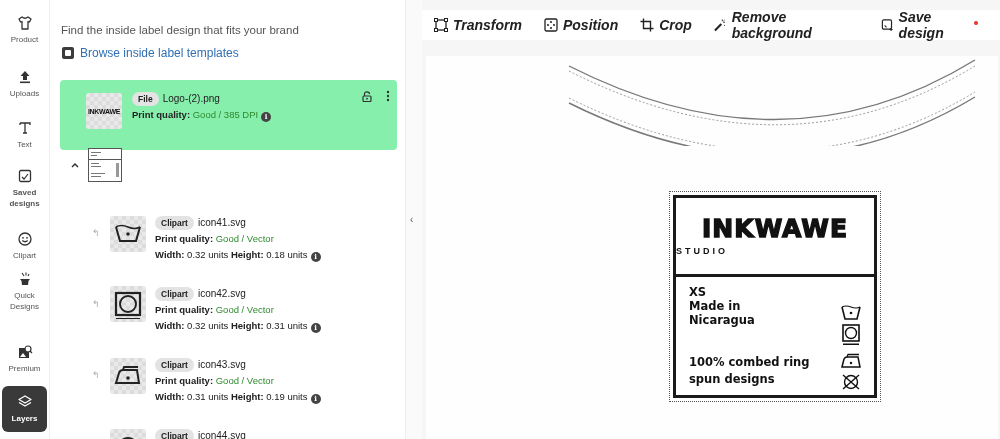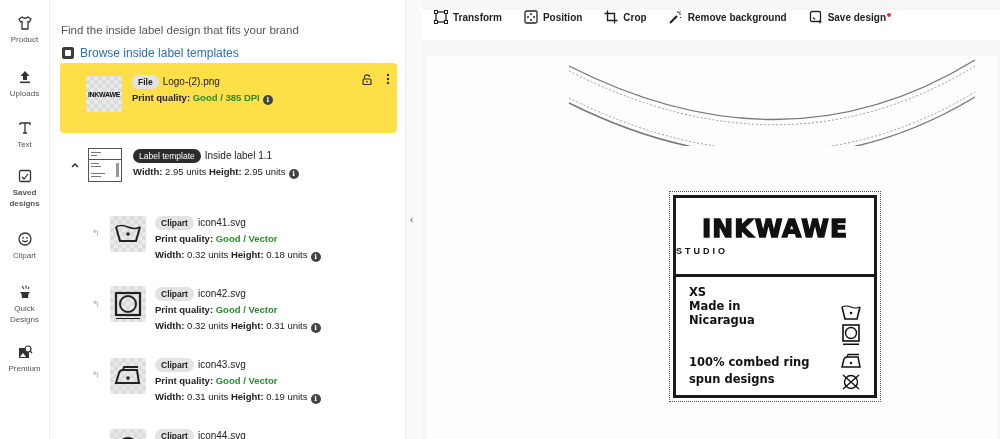--- a/index.html
+++ b/index.html
@@ -12,52 +12,52 @@
   .rail-item svg { width: 16px; height: 16px; margin-bottom: 3px; }
   .rail-item.active { background: #3a3a3a; color: #fff; border-radius: 6px; padding: 8px 0 6px; }
 
   
   .panel { position: absolute; left: 50px; top: 0; width: 355px; height: 439px; background: #fff; overflow: hidden; }
   .panel-heading { position: absolute; left: 11px; top: 24px; font-size: 11.5px; color: #555; }
   .browse { position: absolute; left: 12px; top: 46px; display: flex; align-items: center; font-size: 12px; color: #2f6fb3; cursor: pointer; }
   .browse .bicon { width: 12px; height: 12px; background: #3c3c3c; border-radius: 2px; margin-right: 6px; position: relative; }
   .browse .bicon::after { content: ""; position: absolute; left: 3px; top: 3px; width: 6px; height: 6px; background: #fff; border-radius: 1px; }
 
-  .file-card { position: absolute; left: 10px; top: 63px; width: 337px; height: 70px; background: #fde047; border-radius: 4px; }
+  .file-card { position: absolute; left: 10px; top: 80px; width: 337px; height: 70px; background: #86efac; border-radius: 4px; }
   .thumb { position: absolute; width: 36px; height: 36px; border-radius: 3px;
     background-color: #e9e9e9;
     background-image: linear-gradient(45deg, #dcdcdc 25%, transparent 25%, transparent 75%, #dcdcdc 75%), linear-gradient(45deg, #dcdcdc 25%, transparent 25%, transparent 75%, #dcdcdc 75%);
     background-size: 8px 8px; background-position: 0 0, 4px 4px; display: flex; align-items: center; justify-content: center; }
   .logo-thumb { font-size: 7px; font-weight: bold; letter-spacing: -0.3px; color: #111; }
 
   .layer-info { position: absolute; font-size: 9.5px; line-height: 16px; }
   .tag { display: inline-block; background: #e3e3e3; color: #222; font-weight: bold; font-size: 8.5px; padding: 1px 6px; border-radius: 8px; margin-right: 4px; line-height: 12px; }
   .tag.dark { background: #2c2c2c; color: #fff; font-weight: normal; }
   .fname { font-size: 10px; color: #222; }
   .b { font-weight: bold; }
-  .good { color: #2e8a2e; font-weight: bold; }
+  .good { color: #2e8a2e; font-weight: normal; }
   .info-i { display: inline-block; width: 10px; height: 10px; border-radius: 50%; background: #444; color: #fff; font-size: 7px; text-align: center; line-height: 10px; font-weight: bold; vertical-align: -1px; margin-left: 3px; font-family: "DejaVu Serif", serif; }
 
   .lock-icon { position: absolute; left: 302px; top: 11px; width: 10px; height: 11px; }
   .more-icon { position: absolute; left: 326px; top: 10px; width: 4px; height: 12px; }
 
   .chevron-up { position: absolute; left: 20px; top: 160px; width: 10px; height: 10px; }
   .tmpl-thumb { position: absolute; left: 38px; top: 148px; width: 34px; height: 34px; border: 1px solid #555; background: #fff; }
   .tmpl-thumb .line { position: absolute; left: 2px; height: 1px; background: #777; }
   .tmpl-thumb .hr { position: absolute; left: 0; right: 0; top: 10px; height: 1px; background: #555; }
 
   .sub-arrow { position: absolute; left: 42px; width: 8px; height: 8px; color: #aaa; font-size: 9px; }
   .clip-thumb svg { width: 30px; height: 26px; }
 
   .collapse-handle { position: absolute; left: 405px; top: 0; width: 17px; height: 439px; background: #fafafa; border-left: 1px solid #eee; }
   .collapse-handle span { position: absolute; left: 4px; top: 214px; font-size: 10px; color: #555; cursor: pointer; }
 
   
   .canvas-area { position: absolute; left: 422px; top: 0; width: 578px; height: 439px; background: #f6f6f6; }
-  .toolbar { position: absolute; left: 0; top: 10px; width: 578px; height: 30px; background: #fff; display: flex; align-items: flex-start; padding-left: 12px; font-size: 10px; font-weight: bold; color: #222; }
+  .toolbar { position: absolute; left: 0; top: 10px; width: 578px; height: 30px; background: #fff; display: flex; align-items: center; padding-left: 12px; font-size: 14px; font-weight: bold; color: #222; font-style: italic; }
   .tool { display: flex; align-items: center; margin-right: 22px; cursor: pointer; }
   .tool svg { width: 14px; height: 14px; margin-right: 5px; }
   .dot-red { display: inline-block; width: 4px; height: 4px; border-radius: 50%; background: #e33; margin-left: 1px; vertical-align: top; position: relative; top: -2px; }
 
   .canvas { position: absolute; left: 4px; top: 56px; width: 572px; height: 383px; background: #fefefe; }
   .collar { position: absolute; left: 0; top: 0; }
 
   .label { position: absolute; left: 243px; top: 135px; width: 212px; height: 211px; border: 1px dotted #555; padding: 3px; }
   .label-inner { position: relative; width: 100%; height: 100%; border: 3px solid #1a1a1a; background: #fff; }
   .brand { position: absolute; left: 0; right: 0; top: 16px; text-align: center; font-family: "DejaVu Sans", sans-serif; font-weight: bold; font-size: 25px; letter-spacing: 1px; color: #111; -webkit-text-stroke: 1.4px #111; }
@@ -101,36 +101,43 @@
     </div>
     <div class="rail-item" style="top:231px;">
       <svg viewBox="0 0 16 16">
           <circle cx="8" cy="8" r="6" fill="none" stroke="#333" stroke-width="1.3"></circle>
           <circle cx="6" cy="6.8" r="0.9" fill="#333"></circle>
           <circle cx="10" cy="6.8" r="0.9" fill="#333"></circle>
           <path d="M5.3 9.5 Q8 12 10.7 9.5" fill="none" stroke="#333" stroke-width="1.2"></path>
         </svg>
       <span>Clipart</span>
     </div>
-    <div class="rail-item" style="top:284px;text-align:center;">
+    <div class="rail-item" style="top:271px;text-align:center;">
       <svg viewBox="0 0 16 16">
           <path d="M3 8 L13 8 L11.5 10 L11 14 L5 14 L4.5 10 Z" fill="#333"></path>
           <path d="M5 2 L7 5 M9 1.5 L9 4.5 M12 3 L11 5" stroke="#333" stroke-width="1.1"></path>
         </svg>
       <span>Quick</span>
       <span>Designs</span>
     </div>
     <div class="rail-item" style="top:344px;">
       <svg viewBox="0 0 16 16">
           <rect x="2" y="4" width="10" height="10" fill="#333"></rect>
           <path d="M3 13 L6 9 L9 13 Z" fill="#fff"></path>
           <circle cx="11" cy="5" r="3" fill="#fff" stroke="#333" stroke-width="1.2"></circle>
           <path d="M13 7 L15 9" stroke="#333" stroke-width="1.3"></path>
         </svg>
       <span>Premium</span>
+    </div>
+    <div class="rail-item active" style="top:386px; height:46px;">
+      <svg viewBox="0 0 16 16">
+          <path d="M8 2 L14 5.5 L8 9 L2 5.5 Z" fill="none" stroke="#fff" stroke-width="1.3" stroke-linejoin="round"></path>
+          <path d="M2 8.5 L8 12 L14 8.5" fill="none" stroke="#fff" stroke-width="1.3" stroke-linejoin="round"></path>
+        </svg>
+      <span style="font-weight:bold;">Layers</span>
     </div>
   </nav>
 
   <section class="panel">
     <div class="panel-heading">Find the inside label design that fits your brand</div>
     <div class="browse">
       <span class="bicon"></span>
       <span>Browse inside label templates</span>
     </div>
 
@@ -159,24 +166,20 @@
       </svg>
     <div class="tmpl-thumb">
       <div class="hr"></div>
       <div class="line" style="top:3px; width:10px;"></div>
       <div class="line" style="top:6px; width:6px;"></div>
       <div class="line" style="top:14px; width:8px;"></div>
       <div class="line" style="top:17px; width:10px;"></div>
       <div class="line" style="top:24px; width:14px;"></div>
       <div class="line" style="top:27px; width:10px;"></div>
       <div class="line" style="top:14px; left:27px; width:3px; height:14px; background:#999;"></div>
-    </div>
-    <div class="layer-info" style="left:83px; top:148px;">
-      <div><span class="tag dark">Label template</span><span class="fname">Inside label 1.1</span></div>
-      <div><span class="b">Width:</span> <span>2.95 units</span> <span class="b">Height:</span> <span>2.95 units</span><span class="info-i">i</span></div>
     </div>
 
     <div>
       <span class="sub-arrow" style="top:228px;">↰</span>
       <div class="thumb clip-thumb" style="left:60px; top:216px;">
         <svg viewBox="0 0 30 26">
             <path d="M3 6 L7 20 L23 20 L27 6" fill="none" stroke="#222" stroke-width="2"></path>
             <path d="M3 6 Q8 3 15 6 Q22 9 27 6" fill="none" stroke="#222" stroke-width="1.5"></path>
             <circle cx="15" cy="13" r="1.8" fill="#222"></circle>
           </svg>

